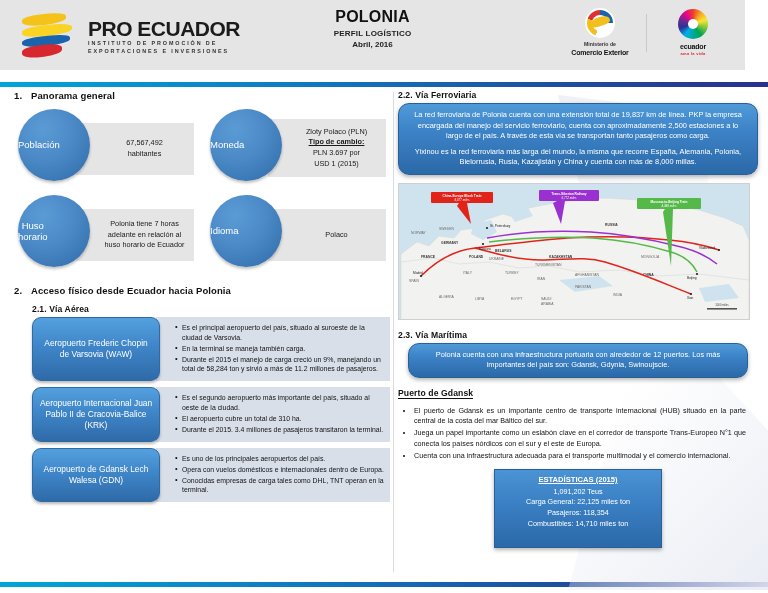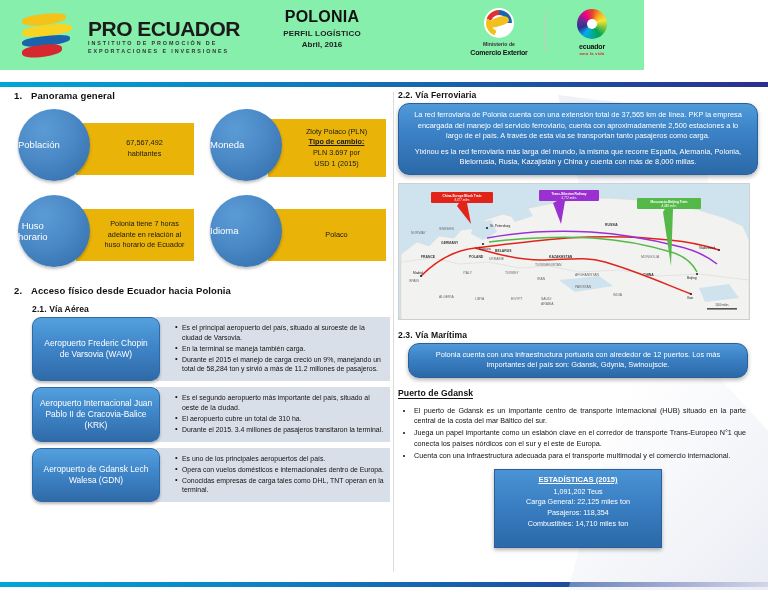--- a/index.html
+++ b/index.html
@@ -11,22 +11,22 @@
     overflow: hidden;
   }
   #page {
     position: relative;
     width: 768px; height: 593px;
     background: #ffffff;
   }
 
   
   #header {
-    position: absolute; left: 0; top: 0; width: 644px; height: 70px;
-    background: #86efac;
+    position: absolute; left: 0; top: 0; width: 745px; height: 70px;
+    background: #e5e5e5;
   }
   #logo-block {
     position: absolute; left: 22px; top: 12px;
     display: flex; align-items: center; gap: 8px;
   }
   .flag-swirl { width: 58px; height: 48px; position: relative; }
   .flag-swirl .band {
     position: absolute; left: 0; border-radius: 40% 40% 45% 45%;
     transform: skewY(-6deg);
   }
@@ -118,21 +118,21 @@
     position: absolute; left: 4px; top: 4px; width: 72px; height: 72px;
     border-radius: 50%;
     background: radial-gradient(circle at 35% 28%, #5b9bd5 0%, #4a89c6 45%, #2f6aa8 100%);
     box-shadow: 0 2px 3px rgba(0,0,0,0.25);
     display: flex; align-items: center; justify-content: flex-start;
     color: #fff; font-size: 9.5px; text-align: center; line-height: 1.2;
     z-index: 2;
   }
   .info-box {
     position: absolute; left: 62px; top: 18px; width: 118px; height: 52px;
-    background: #eab308;
+    background: #e5e5e5;
     display: flex; align-items: center; justify-content: center;
     text-align: center; color: #1a1a1a; font-size: 7.3px; line-height: 1.45;
     padding: 3px 5px 3px 24px;
     z-index: 1;
   }
   .info-box.tall { height: 58px; top: 14px; }
   .info-box u { text-decoration: underline; font-weight: bold; }
 
   
   .air-row { position: relative; margin-bottom: 6px; display: flex; align-items: stretch; }
@@ -346,21 +346,21 @@
         </div>
       </div>
     </div>
   </div>
 
   <div id="col-right">
 
     <h3 class="sub">2.2. Vía Ferroviaria</h3>
 
     <div class="callout">
-      <p>La red ferroviaria de Polonia cuenta con una extensión total de 37,565 km de línea. PKP la empresa encargada del manejo del servicio ferroviario, cuenta con aproximadamente 2,500 estaciones a lo largo de el país. A través de esta vía se transportan tanto pasajeros como carga.</p>
+      <p>La red ferroviaria de Polonia cuenta con una extensión total de 19,837 km de línea. PKP la empresa encargada del manejo del servicio ferroviario, cuenta con aproximadamente 2,500 estaciones a lo largo de el país. A través de esta vía se transportan tanto pasajeros como carga.</p>
       <p>Yixinou es la red ferroviaria más larga del mundo, la misma que recorre España, Alemania, Polonia, Bielorrusia, Rusia, Kazajistán y China y cuenta con más de 8,000 millas.</p>
     </div>
 
     <div id="map-wrap">
       <svg id="map-svg" width="352" height="137" viewBox="0 0 352 137">
         <rect x="0" y="0" width="352" height="137" fill="#cfe3ee"></rect>
 
         <path fill="#f2f2f0" stroke="#d8d8d6" stroke-width="0.6" d="M2,70 L18,58 L30,62 L40,52 L55,54 L62,46 L78,44 L86,36
                  L104,30 L118,34 L130,24 L150,20 L176,16 L206,14 L240,16
                  L272,20 L300,26 L326,34 L344,42 L350,56 L350,136 L2,136 Z"></path>

